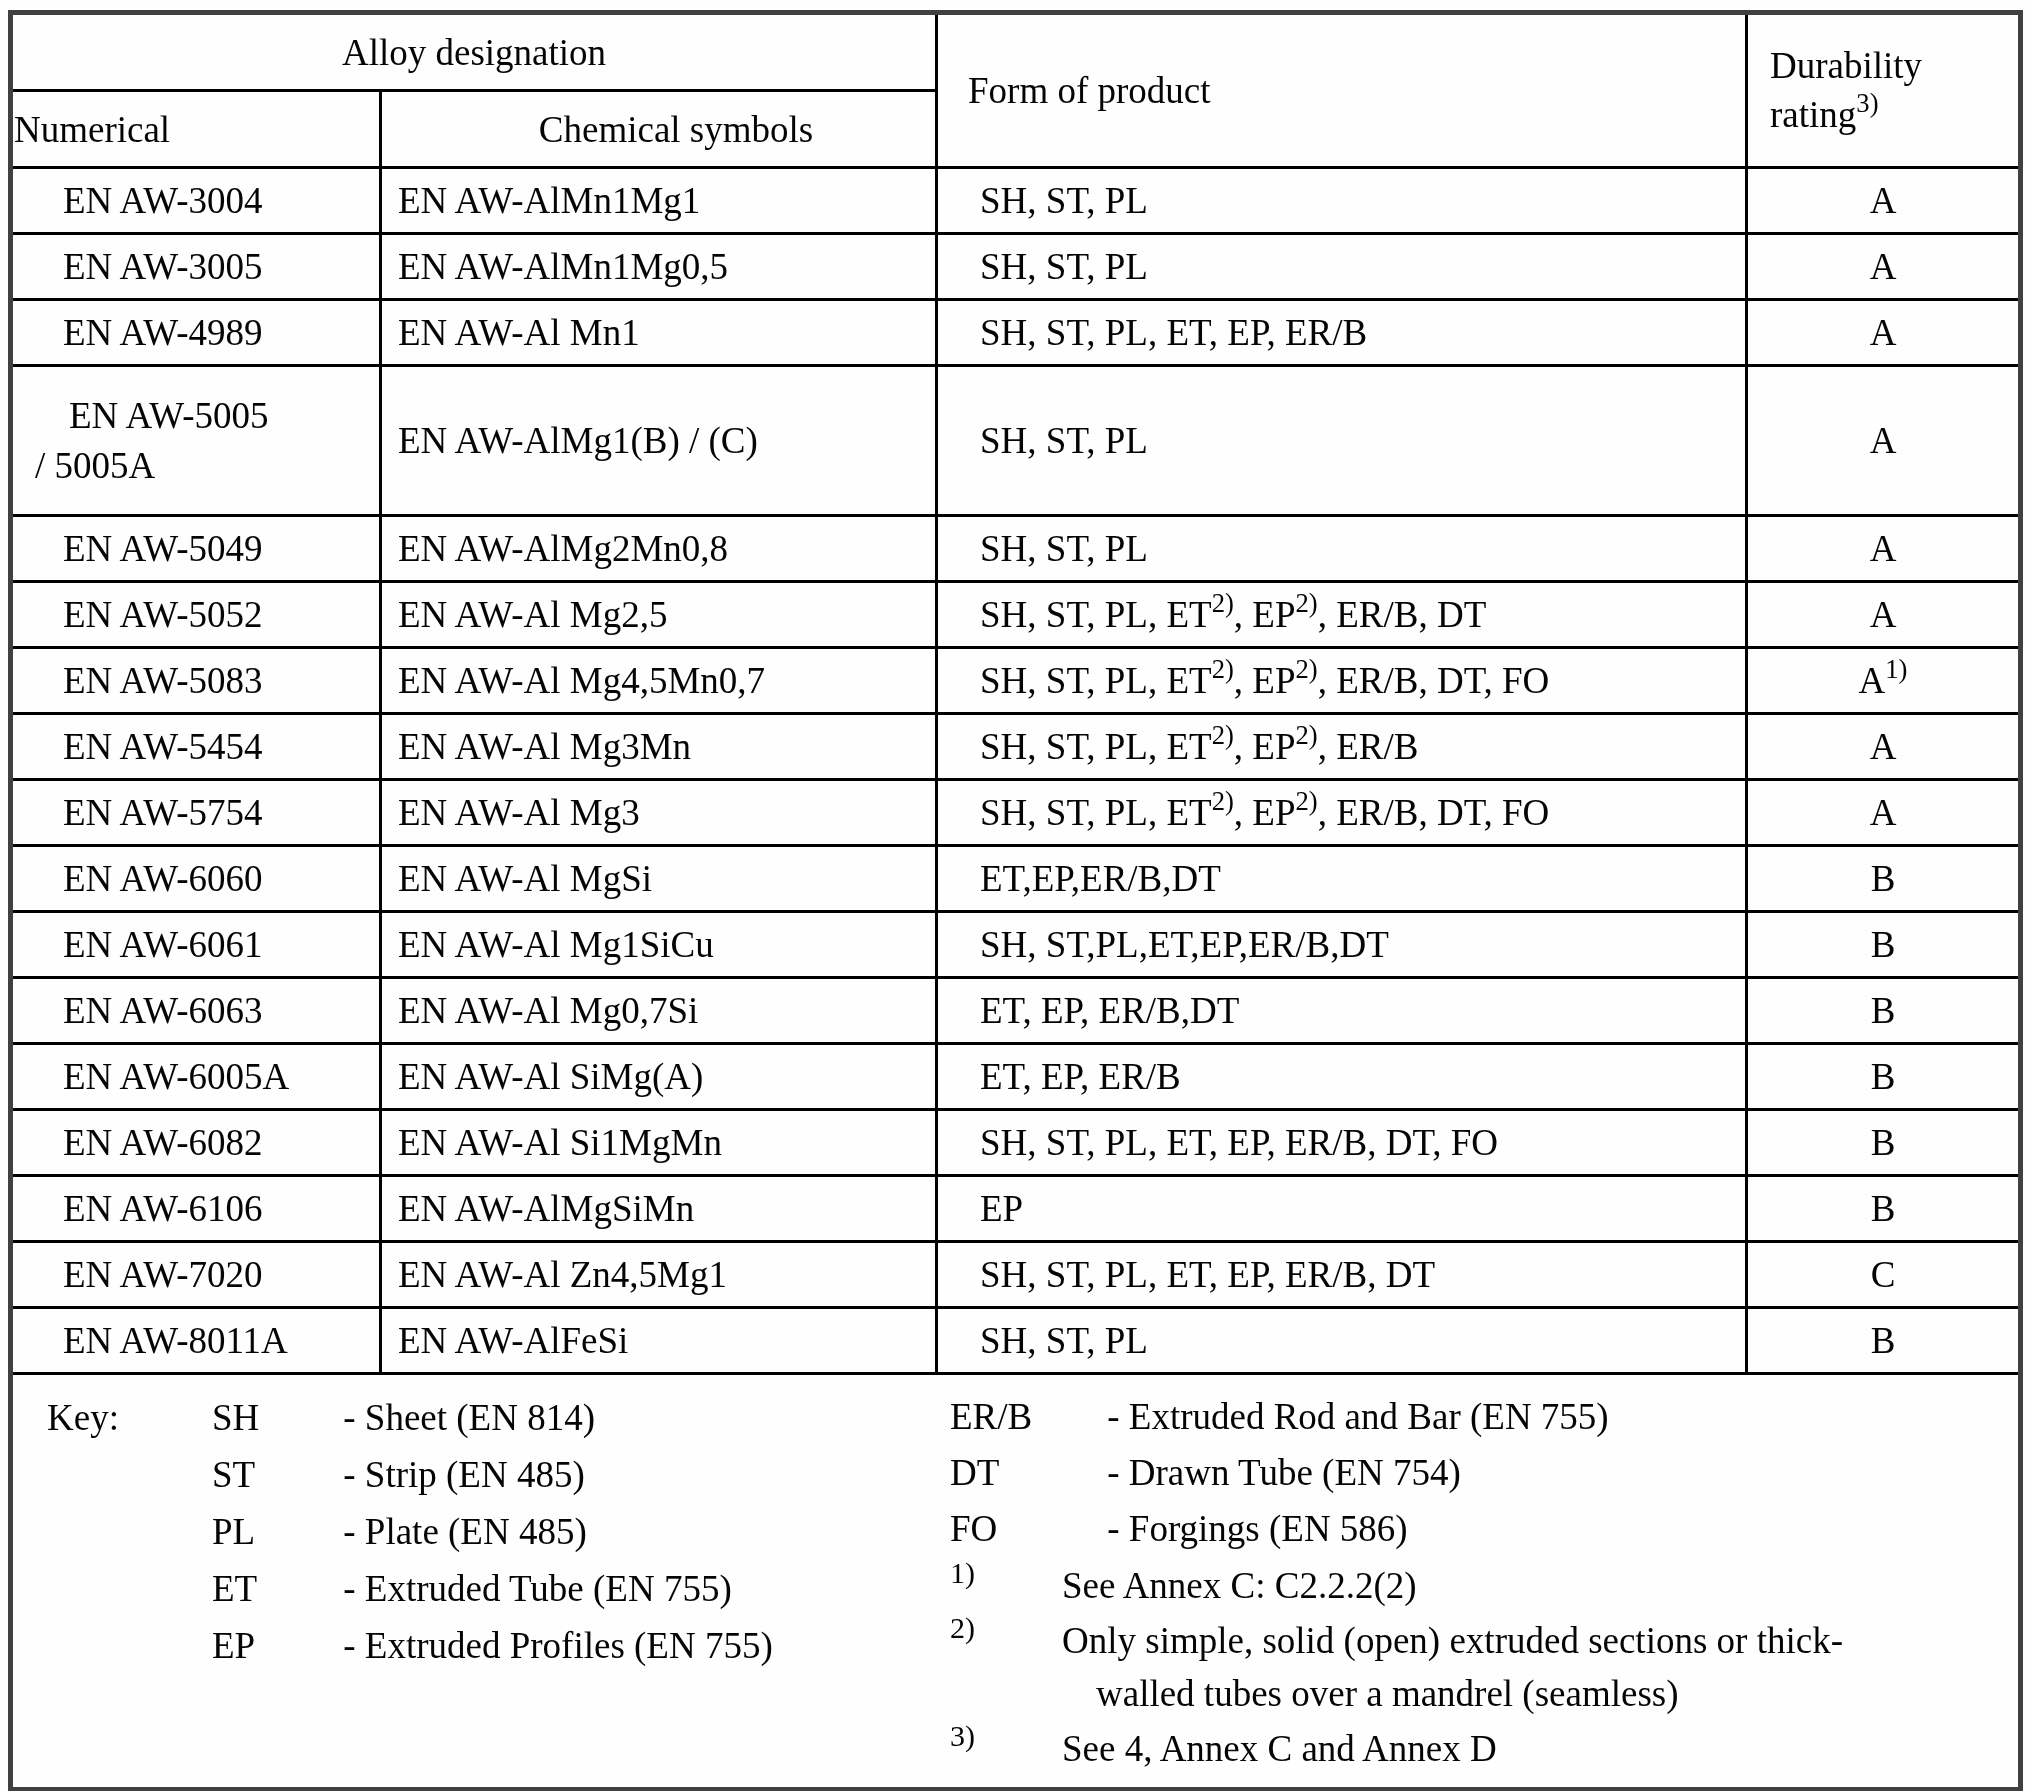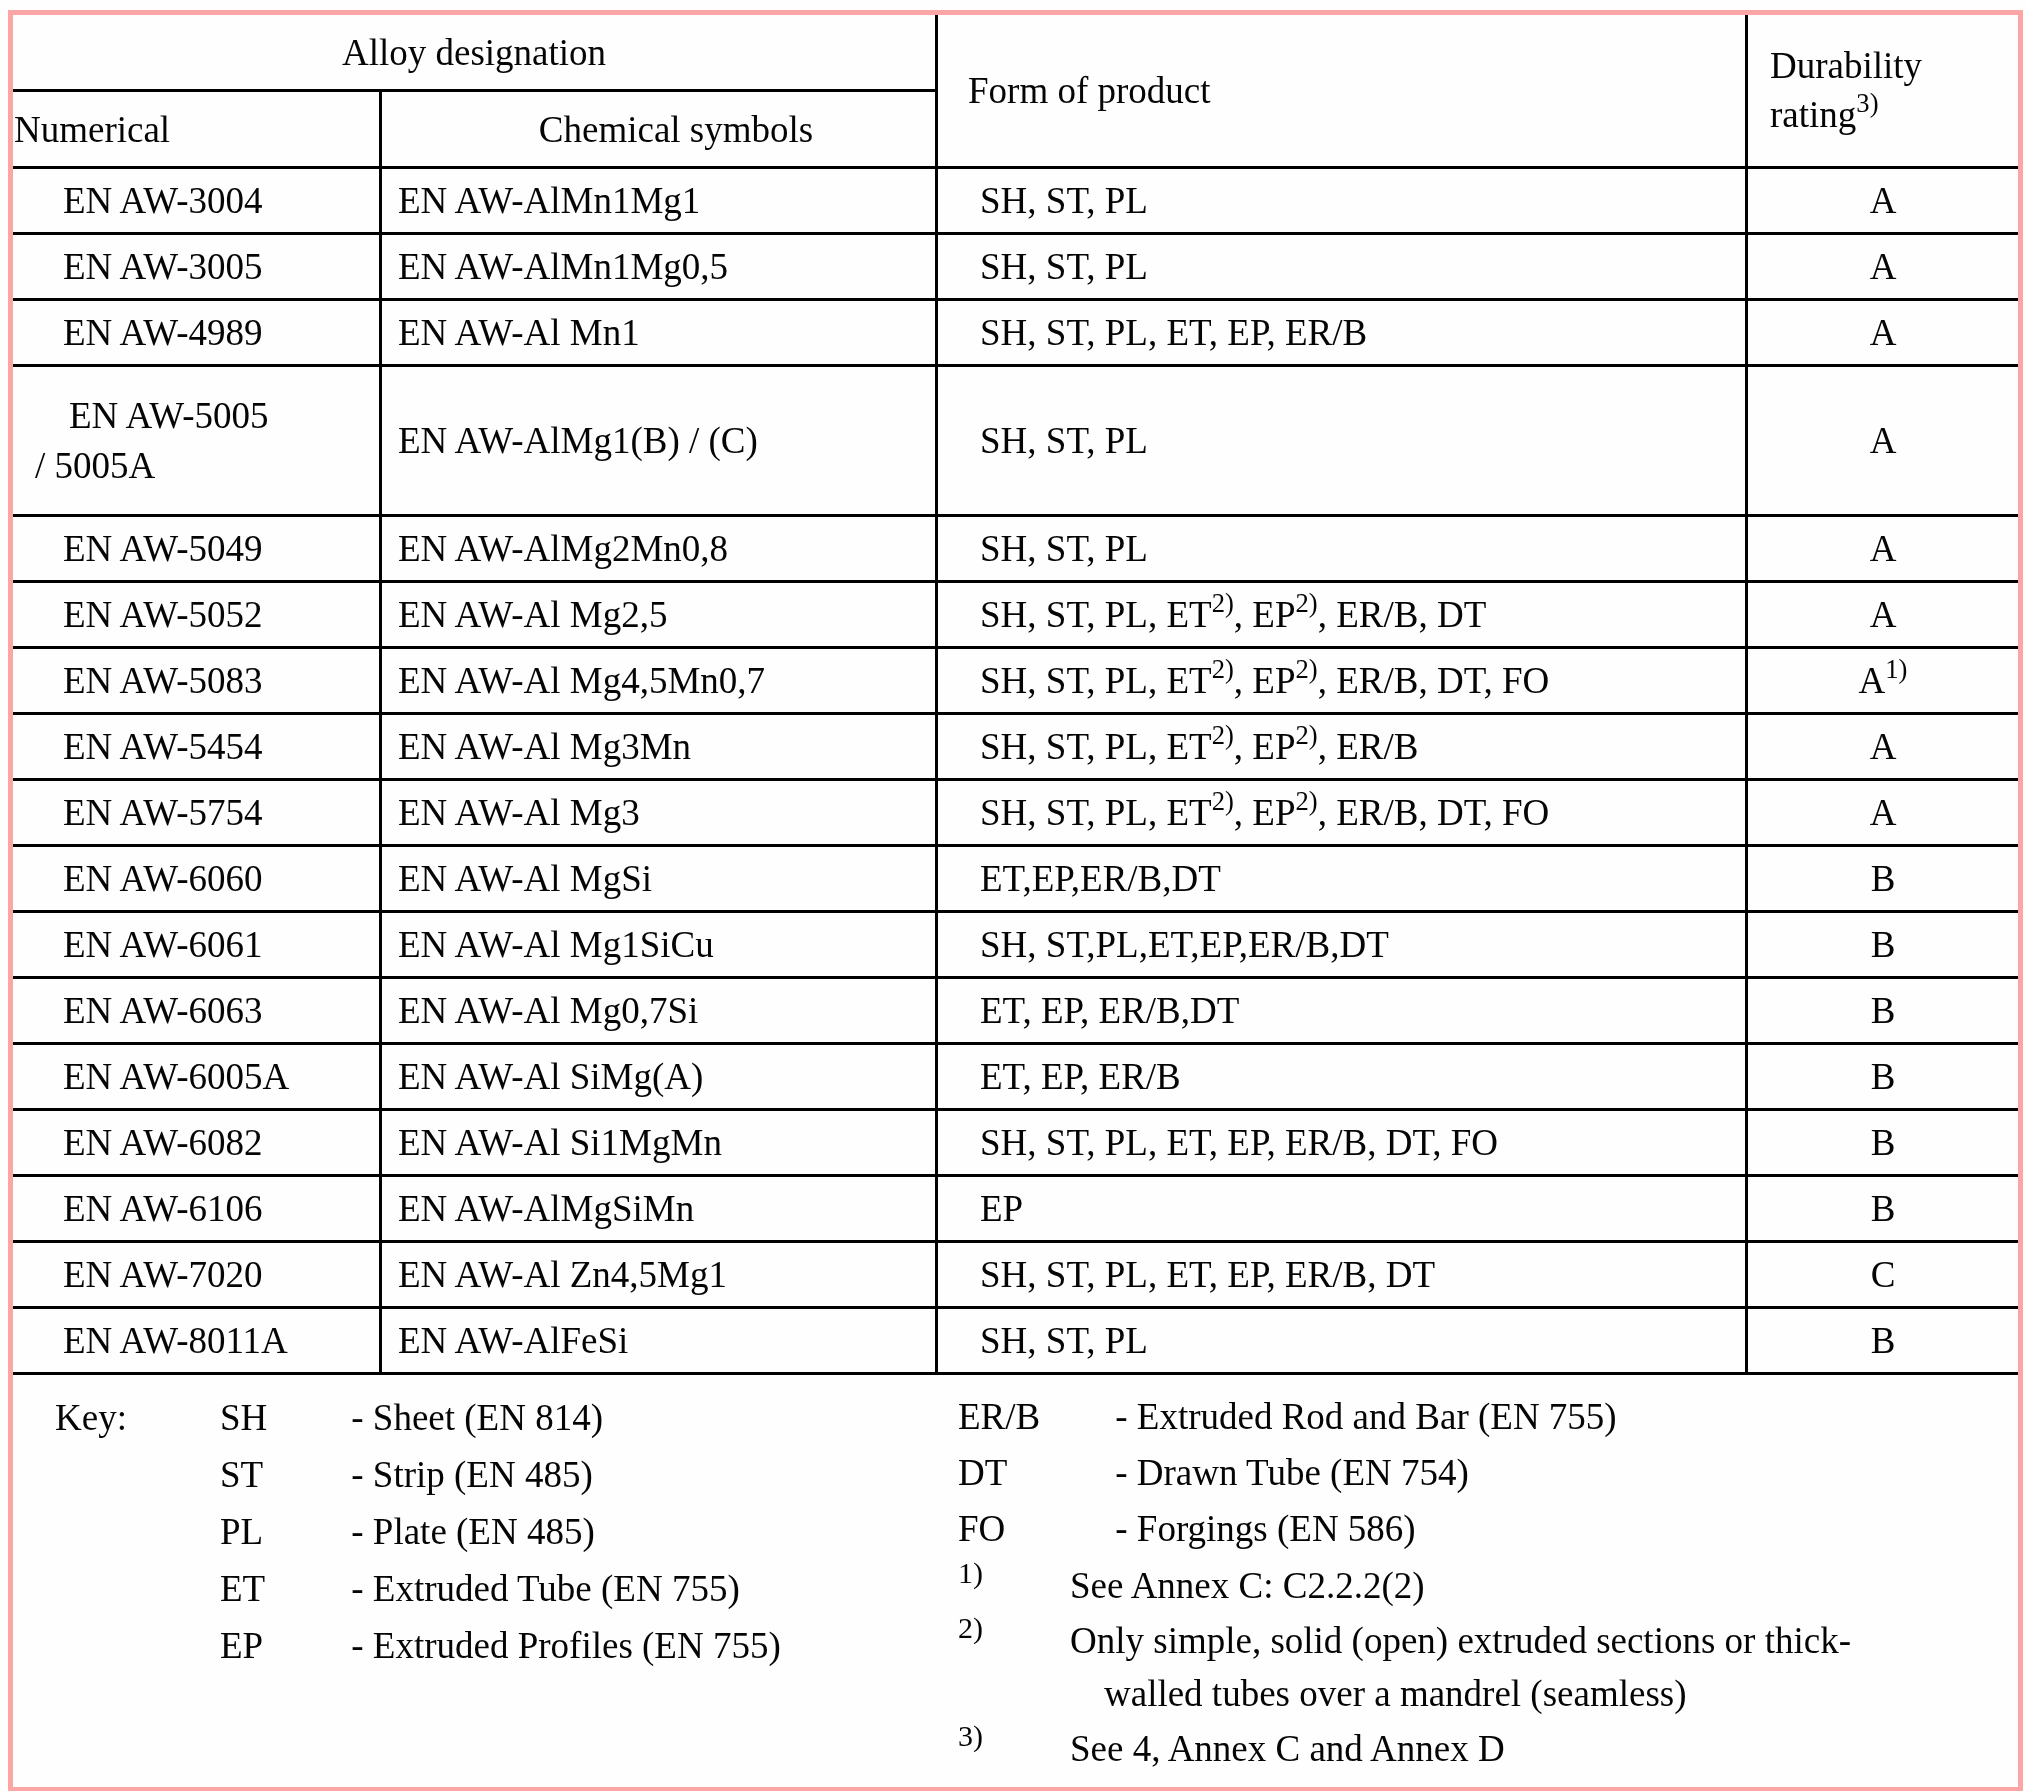--- a/index.html
+++ b/index.html
@@ -1,21 +1,21 @@
 <!DOCTYPE html>
 <html><head>
 <meta charset="utf-8">
 <style>
   html,body{margin:0;padding:0;background:#e8e8e8;}
   body{width:2026px;height:1791px;overflow:hidden;position:relative;
        font-family:"Liberation Serif", "DejaVu Serif", serif;color:#050505;}
   .sheet{position:absolute;inset:0;background:#fefefe;}
 
   table.alloy{border-collapse:collapse;table-layout:fixed;width:2010px;margin:10px 8px 0 8px;
-              border:5px solid #fca5a5;}
+              border:5px solid #404040;}
   .alloy th,.alloy td{border:3px solid #000;font-weight:normal;font-size:37px;
                       vertical-align:middle;overflow:hidden;}
 
   
   .alloy thead th{height:72px;}
   th.h-alloy{text-align:center;height:74px;}
   th.h-num{text-align:left;}
   th.h-chem{text-align:center;padding-left:36px;}
   th.h-form{text-align:left;padding-left:30px;}
   th.h-dur{text-align:left;padding-left:22px;line-height:1.3;}
@@ -27,21 +27,21 @@
   .alloy tbody tr:nth-child(4) td.num{padding-left:22px;text-indent:34px;line-height:1.35;}
   td.chem{text-align:left;padding-left:16px;}
   td.form{text-align:left;padding-left:42px;}
   td.dur{text-align:center;}
 
   sup{font-size:0.72em;line-height:0;position:relative;top:-0.55em;vertical-align:baseline;}
 
   
   td.key-cell{vertical-align:top;padding:14px 0 0 0;height:398px;}
   .key-wrap{display:flex;align-items:flex-start;font-size:37px;}
-  .key-left{width:925px;display:flex;flex-shrink:0;padding-left:8px;}
+  .key-left{width:925px;display:flex;flex-shrink:0;}
   .key-label{width:140px;padding-left:34px;line-height:57px;flex-shrink:0;}
   .key-list{flex:1;}
   .key-row{line-height:57px;white-space:nowrap;}
   .key-left .abbr{display:inline-block;width:122px;margin-left:25px;}
   .key-right{flex:1;padding-left:12px;}
   .key-right .key-row{line-height:56px;}
   .key-right .abbr{display:inline-block;width:148px;}
   .fn-row{margin-top:2px;line-height:53px;display:flex;align-items:flex-start;}
   .fn-marker{display:inline-block;width:112px;flex-shrink:0;position:relative;top:-13px;
              font-size:30px;}

